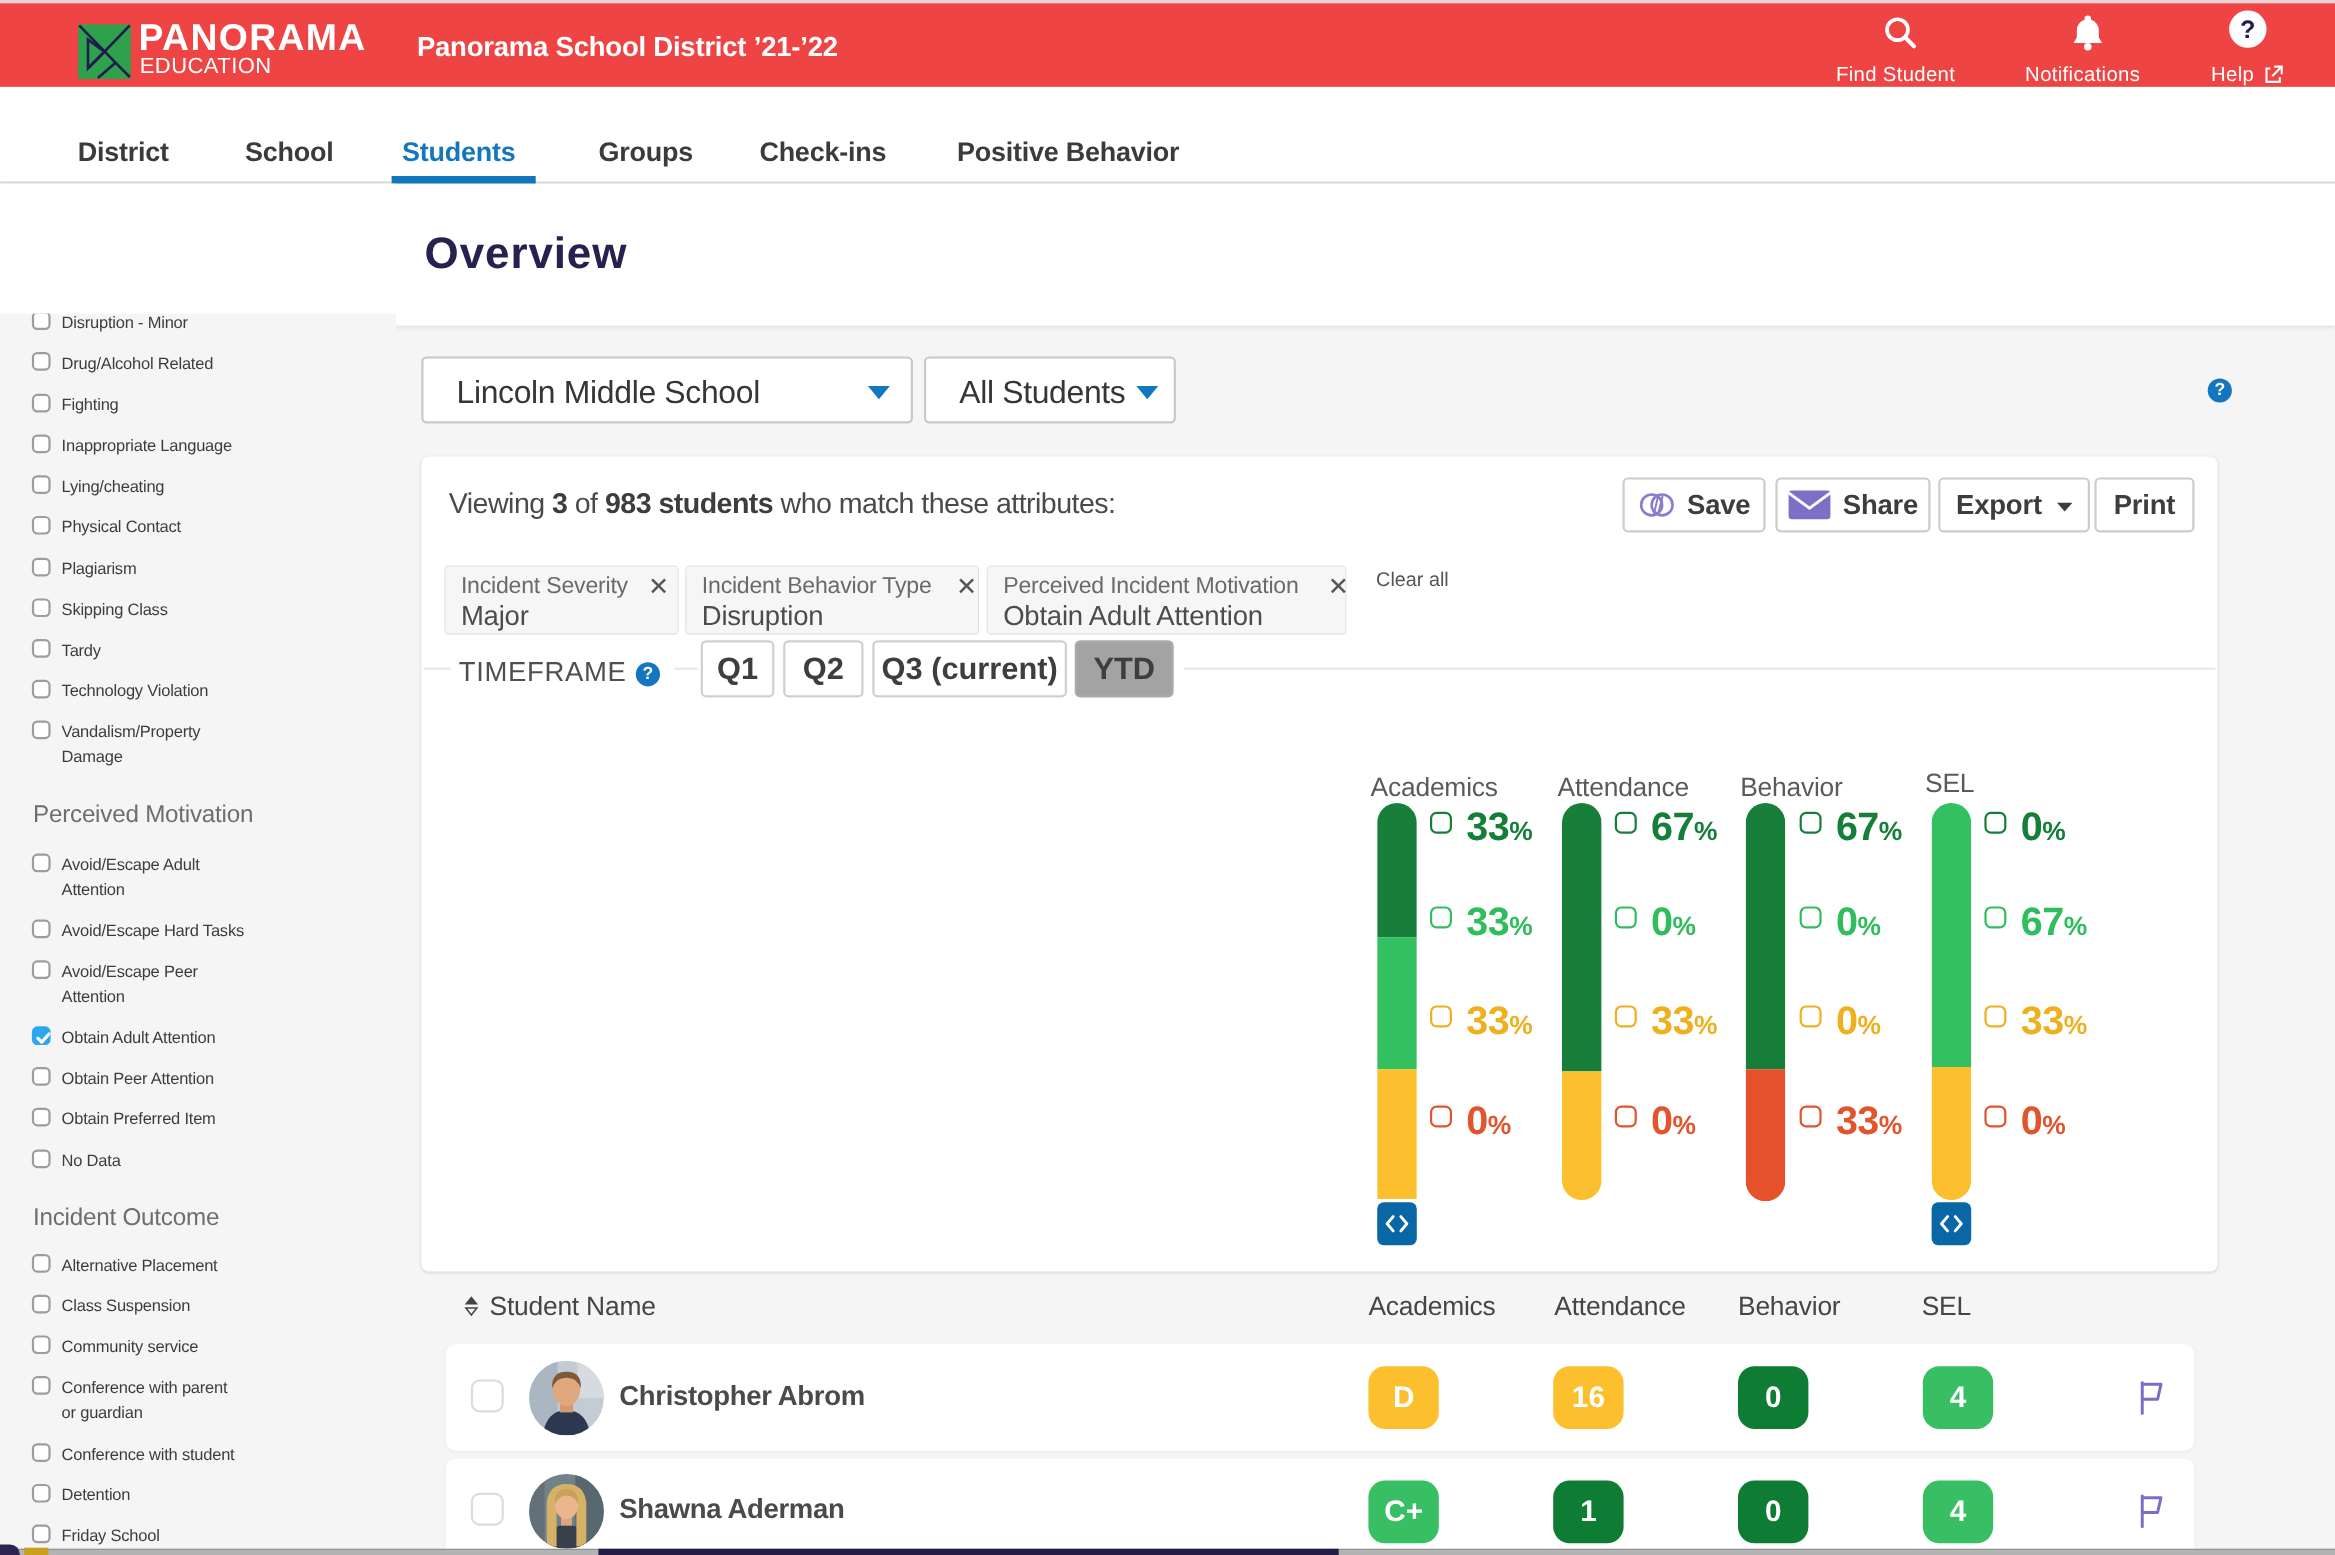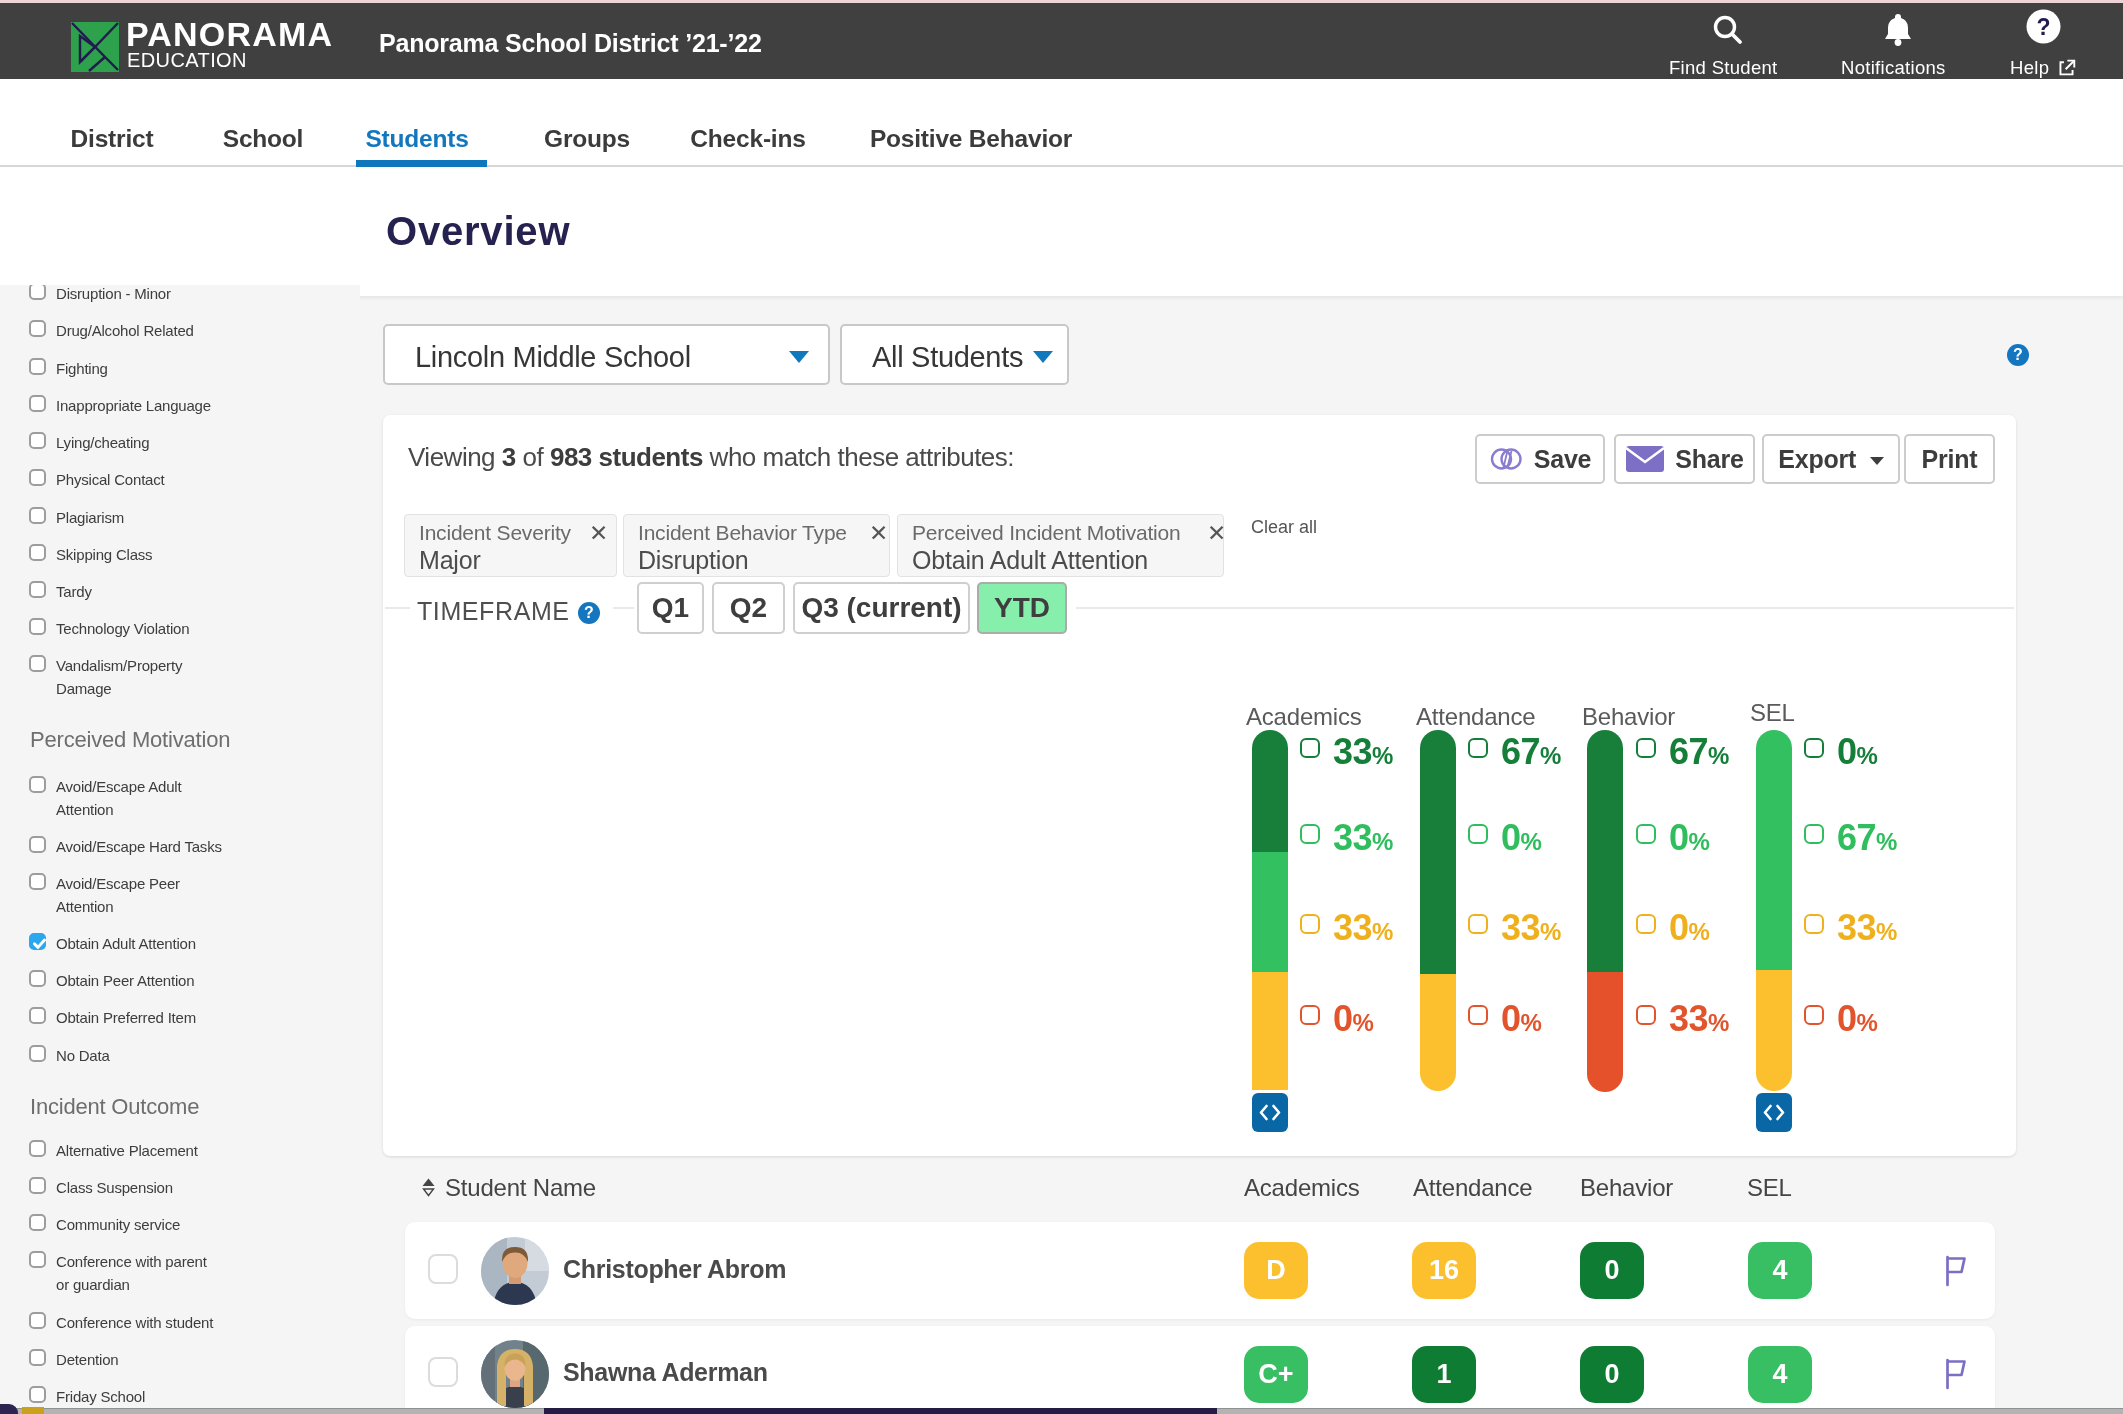--- a/index.html
+++ b/index.html
@@ -1,21 +1,21 @@
 <!DOCTYPE html>
 <html><head>
 <meta charset="utf-8">
 <style>
 *{margin:0;padding:0;box-sizing:border-box}
 html,body{width:2123px;height:1414px;overflow:hidden;background:#f5f5f6;font-family:"Liberation Sans",sans-serif;}
 .abs{position:absolute}
 #stage{position:relative;width:2123px;height:1414px;overflow:hidden}
 
 #pinkline{left:0;top:0;width:2123px;height:3px;background:#ecd3d8}
-#navbar{left:0;top:3px;width:2123px;height:76px;background:#404040;color:#fff}
+#navbar{left:0;top:3px;width:2123px;height:76px;background:#ef4444;color:#fff}
 #subnav{left:0;top:79px;width:2123px;height:88px;background:#fff;border-bottom:2px solid #d8d8d8;box-shadow:0 3px 5px rgba(0,0,0,.07)}
 .tab{position:absolute;top:125px;font-size:24.5px;font-weight:bold;color:#3b3b3b;transform:translateX(-50%);white-space:nowrap;letter-spacing:-0.2px}
 #tab-underline{left:356px;top:79px;width:131px;height:7px;background:#1177bd}
 #band{left:0;top:167px;width:2123px;height:129px;background:#fff;box-shadow:0 2px 4px rgba(0,0,0,.07)}
 #ovtitle{left:386px;top:209px;font-size:40px;font-weight:bold;color:#262250;letter-spacing:.8px}
 
 #logo-txt1{left:126px;top:12px;font-size:34px;font-weight:800;color:#fff;letter-spacing:1.2px}
 #logo-txt2{left:127px;top:46px;font-size:20px;font-weight:400;color:#fff;letter-spacing:0.4px}
 #navtitle{left:379px;top:26px;font-size:25px;font-weight:600;color:#fff;letter-spacing:-0.2px}
 .navitem{position:absolute;color:#fff;font-size:18.5px;white-space:nowrap;letter-spacing:0.3px}
@@ -268,21 +268,21 @@
   </div>
   <div class="abs" style="left:1251px;top:517px;font-size:18px;color:#555">Clear all</div>
 
   <div class="hline" style="left:385px;width:25px"></div>
   <div class="abs" style="left:417px;top:597px;font-size:25px;color:#4f4f4f;letter-spacing:0.6px">TIMEFRAME</div>
   <div class="qmark" style="left:578px;top:602px;width:22px;height:22px;line-height:22px;font-size:16px">?</div>
   <div class="hline" style="left:613px;width:21px"></div>
   <div class="tfbtn" style="left:637px;width:67px">Q1</div>
   <div class="tfbtn" style="left:712px;width:73px">Q2</div>
   <div class="tfbtn" style="left:793px;width:177px">Q3 (current)</div>
-  <div class="tfbtn" style="left:977px;width:90px;background:#86efac;border-color:#ababab">YTD</div>
+  <div class="tfbtn" style="left:977px;width:90px;background:#a3a3a3;border-color:#ababab">YTD</div>
   <div class="hline" style="left:1076px;width:938px"></div>
 
   <div id="chart">
 <div class="collbl" style="left:1246px;top:703px">Academics</div>
 <div class="bar" style="left:1252px;height:360px;border-radius:18px 18px 0 0">
         <div class="seg" style="top:0px;height:122px;background:#187f3b"></div>
         <div class="seg" style="top:122px;height:120px;background:#32c060"></div>
         <div class="seg" style="top:242px;height:118px;background:#fcc02e"></div>
       </div>
 <div class="codebtn abs" style="left:1252px;top:1093px"><svg width="36" height="39" viewBox="0 0 36 39">

